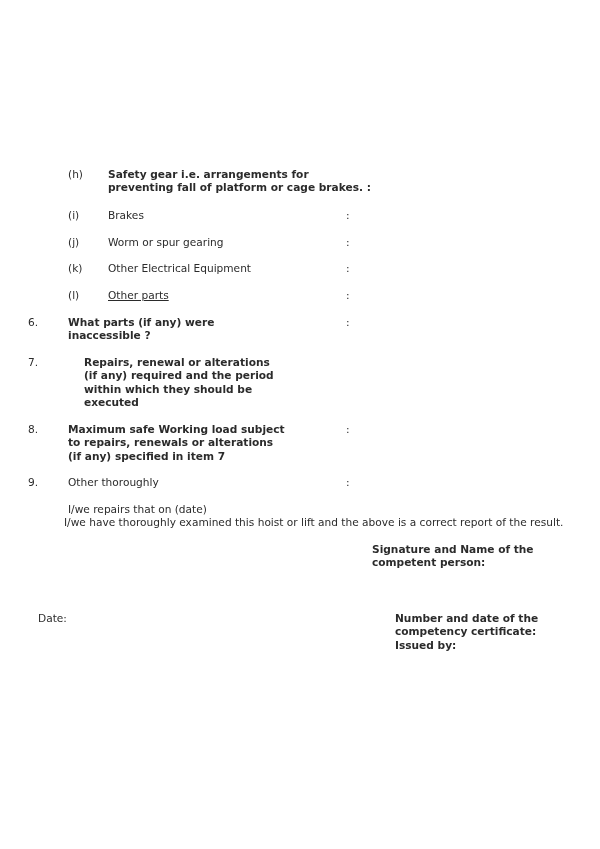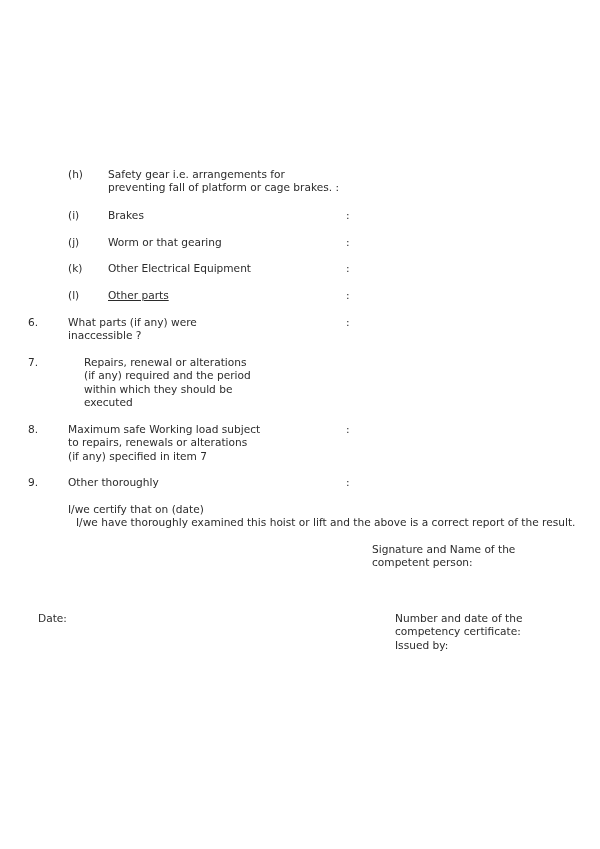--- a/index.html
+++ b/index.html
@@ -12,37 +12,37 @@
       height: 849px;
       position: relative;
       overflow: hidden;
       font-family: "DejaVu Sans", sans-serif;
       font-size: 10.6px;
       line-height: 13.4px;
       color: #2b2b2b;
     }
     .abs { position: absolute; white-space: nowrap; }
     .colon { position: absolute; left: 346px; }
-    .ml { white-space: pre-line; }
+    .ml { white-space: pre-line; font-weight: bold; }
   </style>
 </head>
 <body>
 
 <div>
 
   <div class="abs" style="left:68px; top:168px;">(h)</div>
   <div class="abs ml" style="left:108px; top:168px;">Safety gear i.e. arrangements for
 preventing fall of platform or cage brakes. :</div>
 
   <div class="abs" style="left:68px; top:209px;">(i)</div>
   <div class="abs" style="left:108px; top:209px;">Brakes</div>
   <div class="colon" style="top:209px;">:</div>
 
   <div class="abs" style="left:68px; top:236px;">(j)</div>
-  <div class="abs" style="left:108px; top:236px;">Worm or that gearing</div>
+  <div class="abs" style="left:108px; top:236px;">Worm or spur gearing</div>
   <div class="colon" style="top:236px;">:</div>
 
   <div class="abs" style="left:68px; top:262px;">(k)</div>
   <div class="abs" style="left:108px; top:262px;">Other Electrical Equipment</div>
   <div class="colon" style="top:262px;">:</div>
 
   <div class="abs" style="left:68px; top:289px;">(l)</div>
   <div class="abs" style="left:108px; top:289px;text-decoration:underline;">Other parts</div>
   <div class="colon" style="top:289px;">:</div>
 
@@ -60,22 +60,22 @@
   <div class="abs" style="left:28px; top:423px;">8.</div>
   <div class="abs ml" style="left:68px; top:423px;">Maximum safe Working load subject
 to repairs, renewals or alterations
 (if any) specified in item 7</div>
   <div class="colon" style="top:423px;">:</div>
 
   <div class="abs" style="left:28px; top:476px;">9.</div>
   <div class="abs" style="left:68px; top:476px;">Other thoroughly</div>
   <div class="colon" style="top:476px;">:</div>
 
-  <div class="abs" style="left:68px; top:503px;">I/we certify that on (date)</div>
-  <div class="abs" style="left:76px; top:516px;">I/we have thoroughly examined this hoist or lift and the above is a correct report of the result.</div>
+  <div class="abs" style="left:68px; top:503px;">I/we repairs that on (date)</div>
+  <div class="abs" style="left:64px; top:516px;">I/we have thoroughly examined this hoist or lift and the above is a correct report of the result.</div>
 
   <div class="abs ml" style="left:372px; top:543px;">Signature and Name of the
 competent person:</div>
 
   <div class="abs" style="left:38px; top:612px;">Date:</div>
 
   <div class="abs ml" style="left:395px; top:612px;">Number and date of the
 competency certificate:
 Issued by:</div>
 

